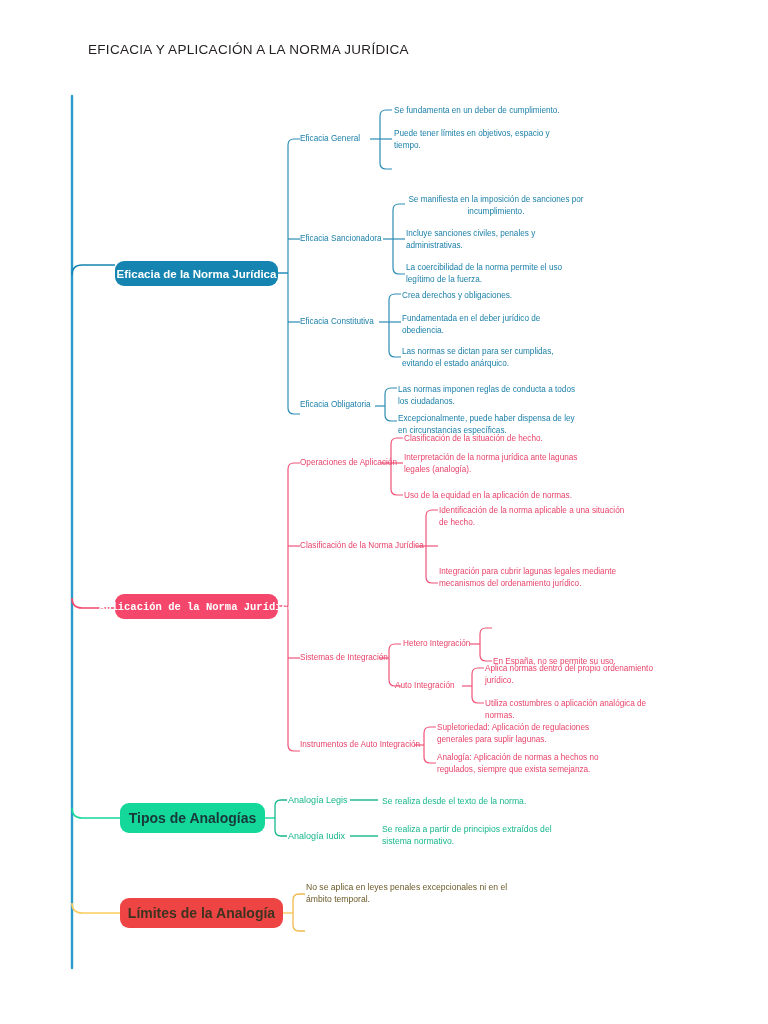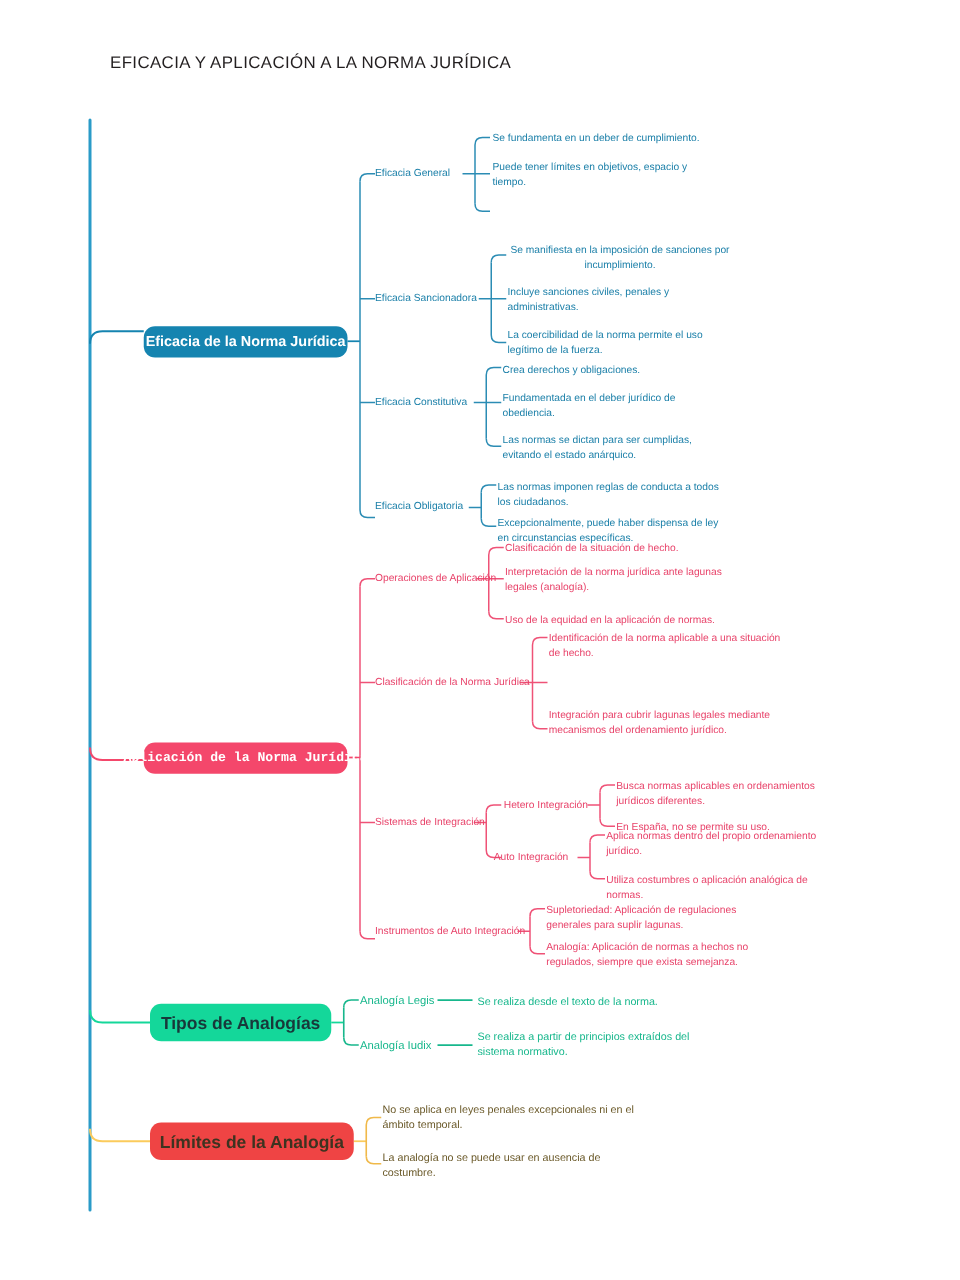--- a/index.html
+++ b/index.html
@@ -209,31 +209,29 @@
   <div class="leaf l-pink" style="left:404px; top:433px; width:200px;">Clasificación de la situación de hecho.</div>
   <div class="leaf l-pink" style="left:404px; top:452px; width:190px;">Interpretación de la norma jurídica ante lagunas legales (analogía).</div>
   <div class="leaf l-pink" style="left:404px; top:490px; width:200px;">Uso de la equidad en la aplicación de normas.</div>
 
   <div class="leaf l-pink" style="left:439px; top:505px; width:190px;">Identificación de la norma aplicable a una situación de hecho.</div>
   <div class="leaf l-pink" style="left:439px; top:566px; width:180px;">Integración para cubrir lagunas legales mediante mecanismos del ordenamiento jurídico.</div>
 
   <div class="sublabel s-pink" style="left:403px; top:639px;">Hetero Integración</div>
   <div class="sublabel s-pink" style="left:395px; top:681px;">Auto Integración</div>
 
-  <div class="leaf l-pink" style="left:493px; top:623px; width:170px;">Busca normas aplicables en ordenamientos jurídicos diferentes.</div>
   <div class="leaf l-pink" style="left:493px; top:656px; width:170px;">En España, no se permite su uso.</div>
 
   <div class="leaf l-pink" style="left:485px; top:663px; width:180px;">Aplica normas dentro del propio ordenamiento jurídico.</div>
   <div class="leaf l-pink" style="left:485px; top:698px; width:180px;">Utiliza costumbres o aplicación analógica de normas.</div>
 
   <div class="leaf l-pink" style="left:437px; top:722px; width:180px;">Supletoriedad: Aplicación de regulaciones generales para suplir lagunas.</div>
   <div class="leaf l-pink" style="left:437px; top:752px; width:190px;">Analogía: Aplicación de normas a hechos no regulados, siempre que exista semejanza.</div>
 
   <div class="sublabel s-green" style="left:288px; top:795px; font-size:9px;">Analogía Legis</div>
   <div class="sublabel s-green" style="left:288px; top:831px; font-size:9px;">Analogía Iudix</div>
 
   <div class="leaf l-green" style="left:382px; top:795px; width:200px; font-size:8.6px;">Se realiza desde el texto de la norma.</div>
   <div class="leaf l-green" style="left:382px; top:823px; width:195px; font-size:8.6px;">Se realiza a partir de principios extraídos del sistema normativo.</div>
 
   <div class="leaf l-yellow" style="left:306px; top:881px; width:215px; font-size:8.6px;">No se aplica en leyes penales excepcionales ni en el ámbito temporal.</div>
-  <div class="leaf l-yellow" style="left:306px; top:920px; width:215px; font-size:8.6px;">La analogía no se puede usar en ausencia de costumbre.</div>
 
 </div>
 
 </body></html>

